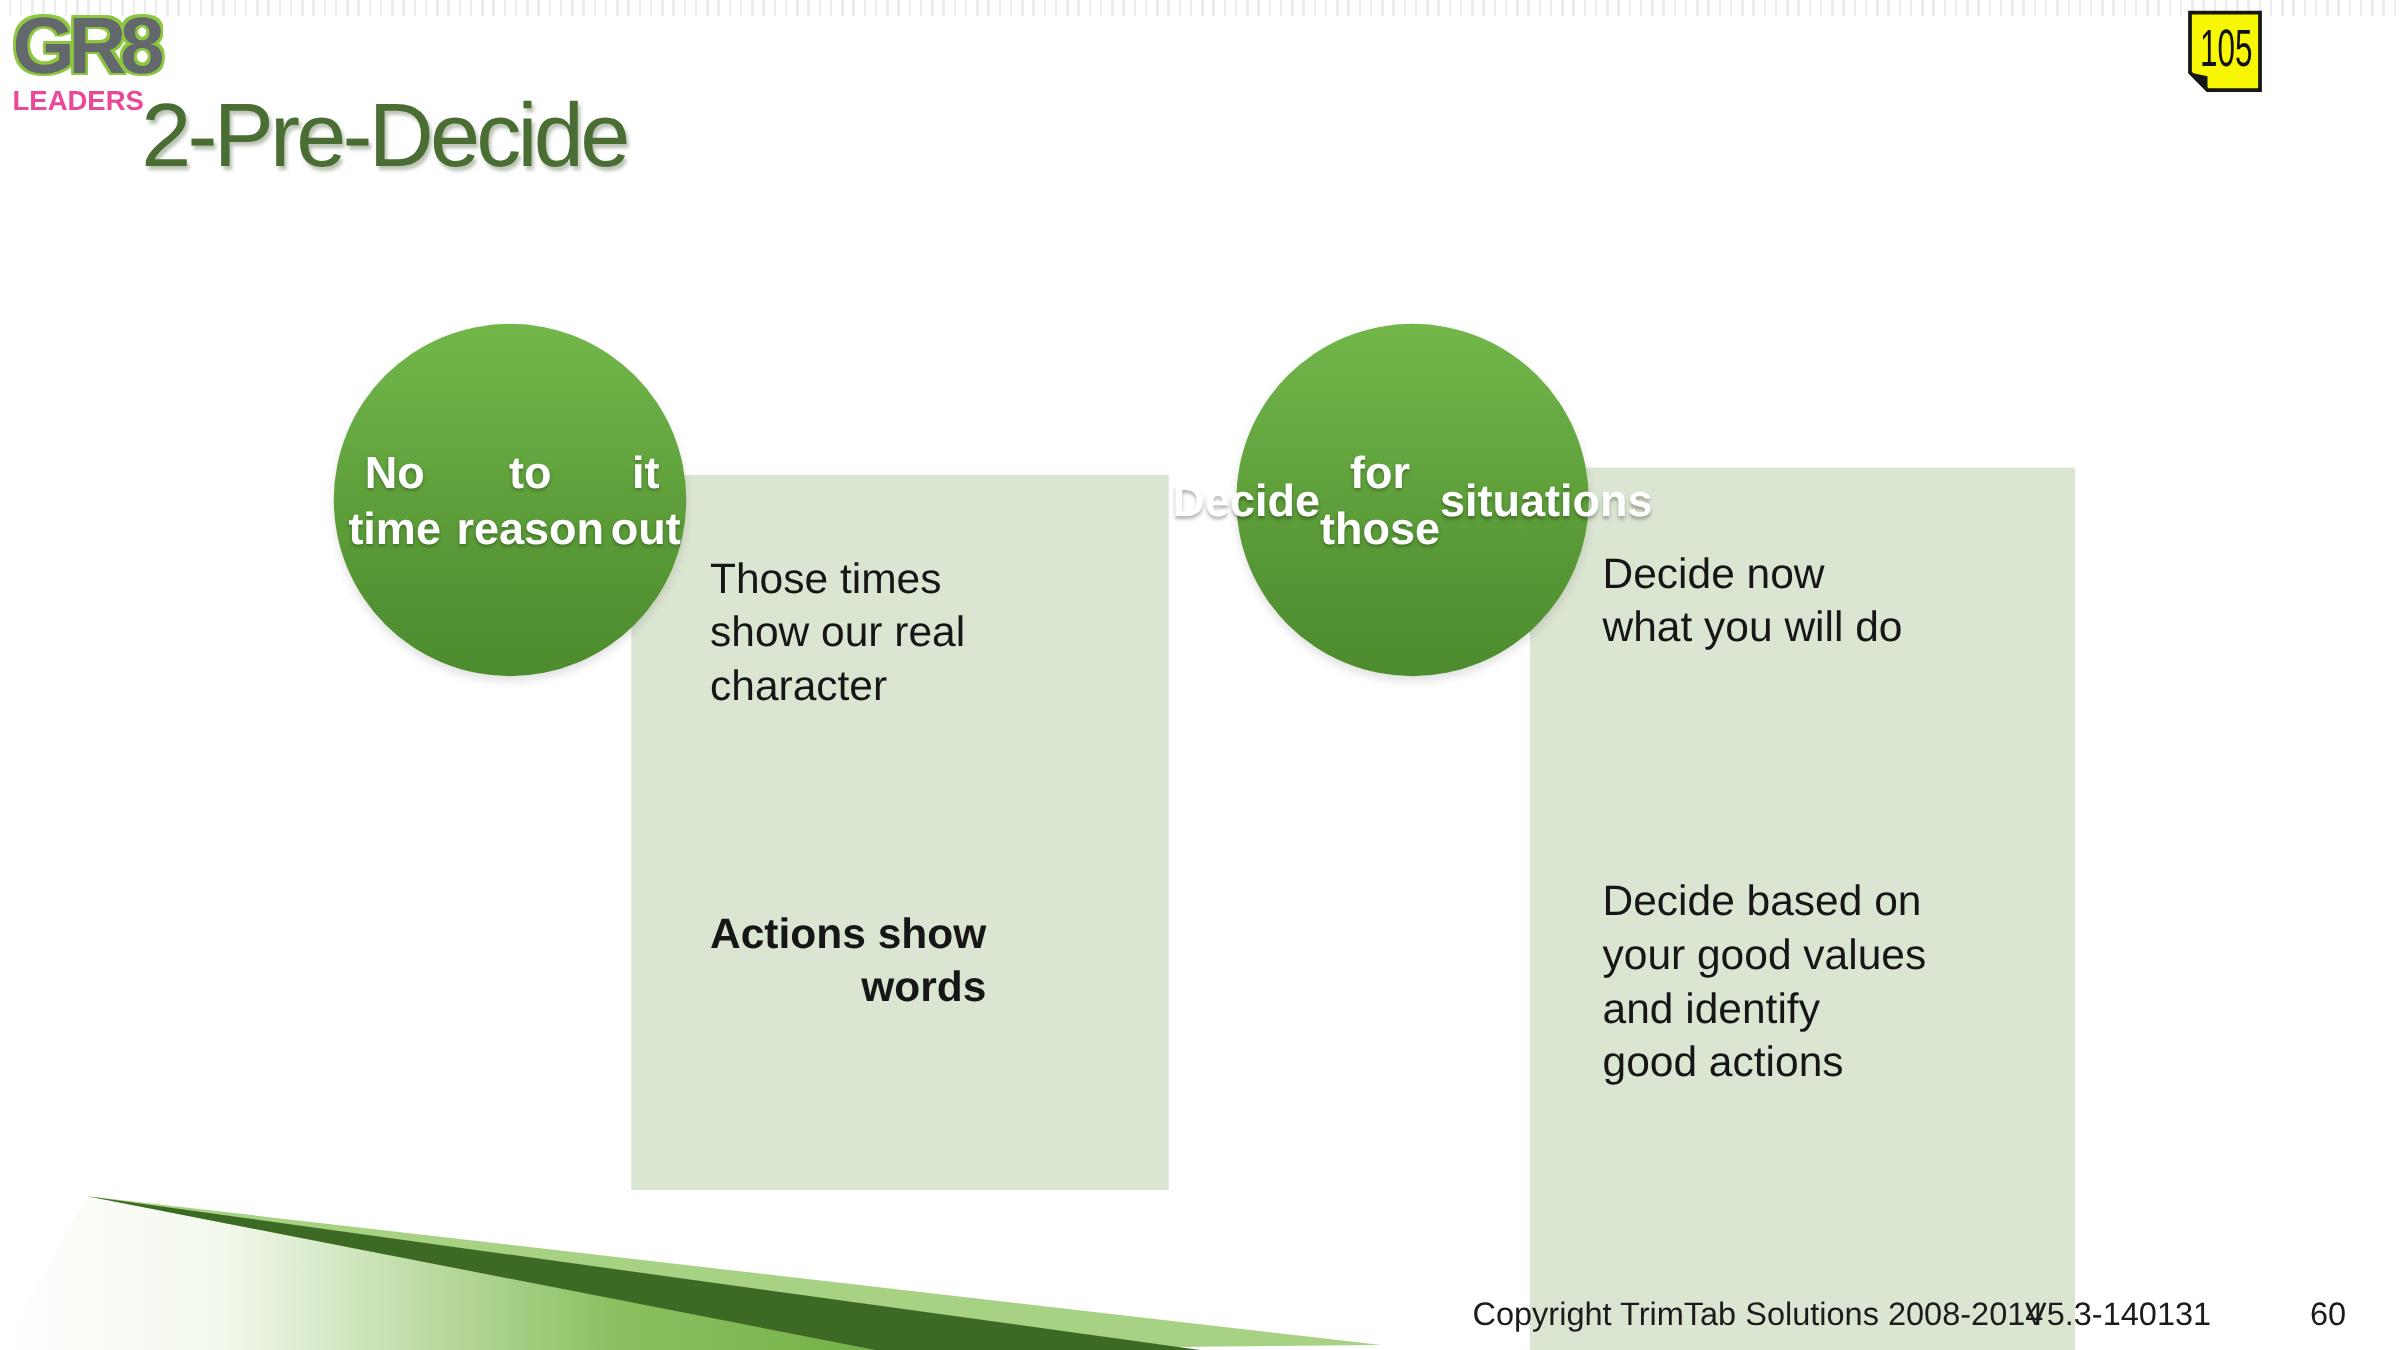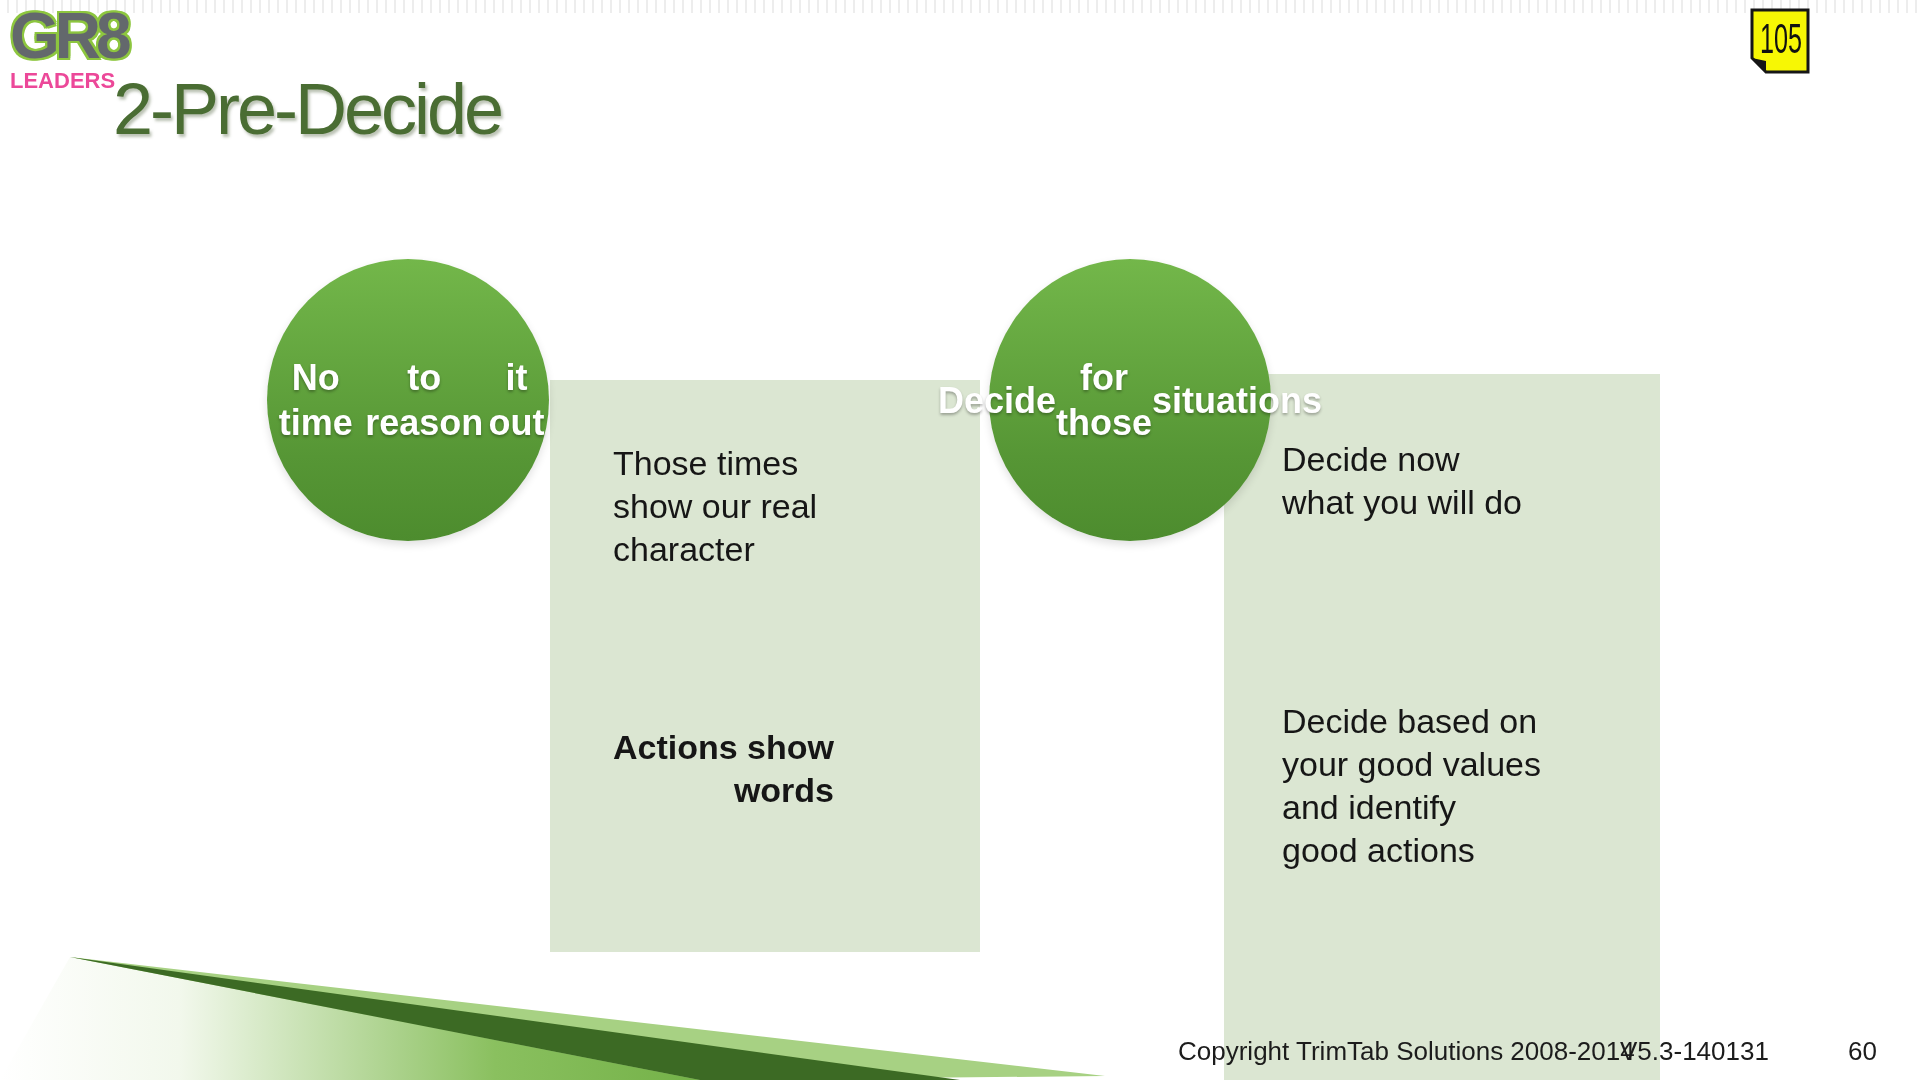--- a/index.html
+++ b/index.html
@@ -38,21 +38,21 @@
     box-shadow:0 4px 8px rgba(0,0,0,0.12);
   }
   .circle-1{left:267px;top:259px;}
   .circle-2{left:989px;top:259px;}
   .circle .cline{
     color:#ffffff;font-weight:700;font-size:36px;line-height:45px;text-align:center;
     text-shadow:0 2px 3px rgba(0,0,0,0.3);
   }
   
   .panel{position:absolute;background:#dbe6d2;}
-  .panel-1{left:505px;top:380px;width:430px;height:572px;margin-left:45px;}
+  .panel-1{left:505px;top:380px;width:430px;height:572px;}
   .panel-2{left:1224px;top:374px;width:436px;height:716px;}
   .para{position:absolute;color:#161616;font-size:34px;line-height:43px;}
   .para.bold{font-weight:700;text-align:right;}
   .panel-1 .p1{left:63px;top:62px;}
   .panel-1 .p2{left:63px;top:346px;}
   .panel-2 .p1{left:58px;top:64px;}
   .panel-2 .p2{left:58px;top:326px;}
   
   .footer-text{position:absolute;top:1036px;font-size:26px;color:#1c1c1c;white-space:nowrap;}
   .f-copyright{left:1178px;text-align:right;}

